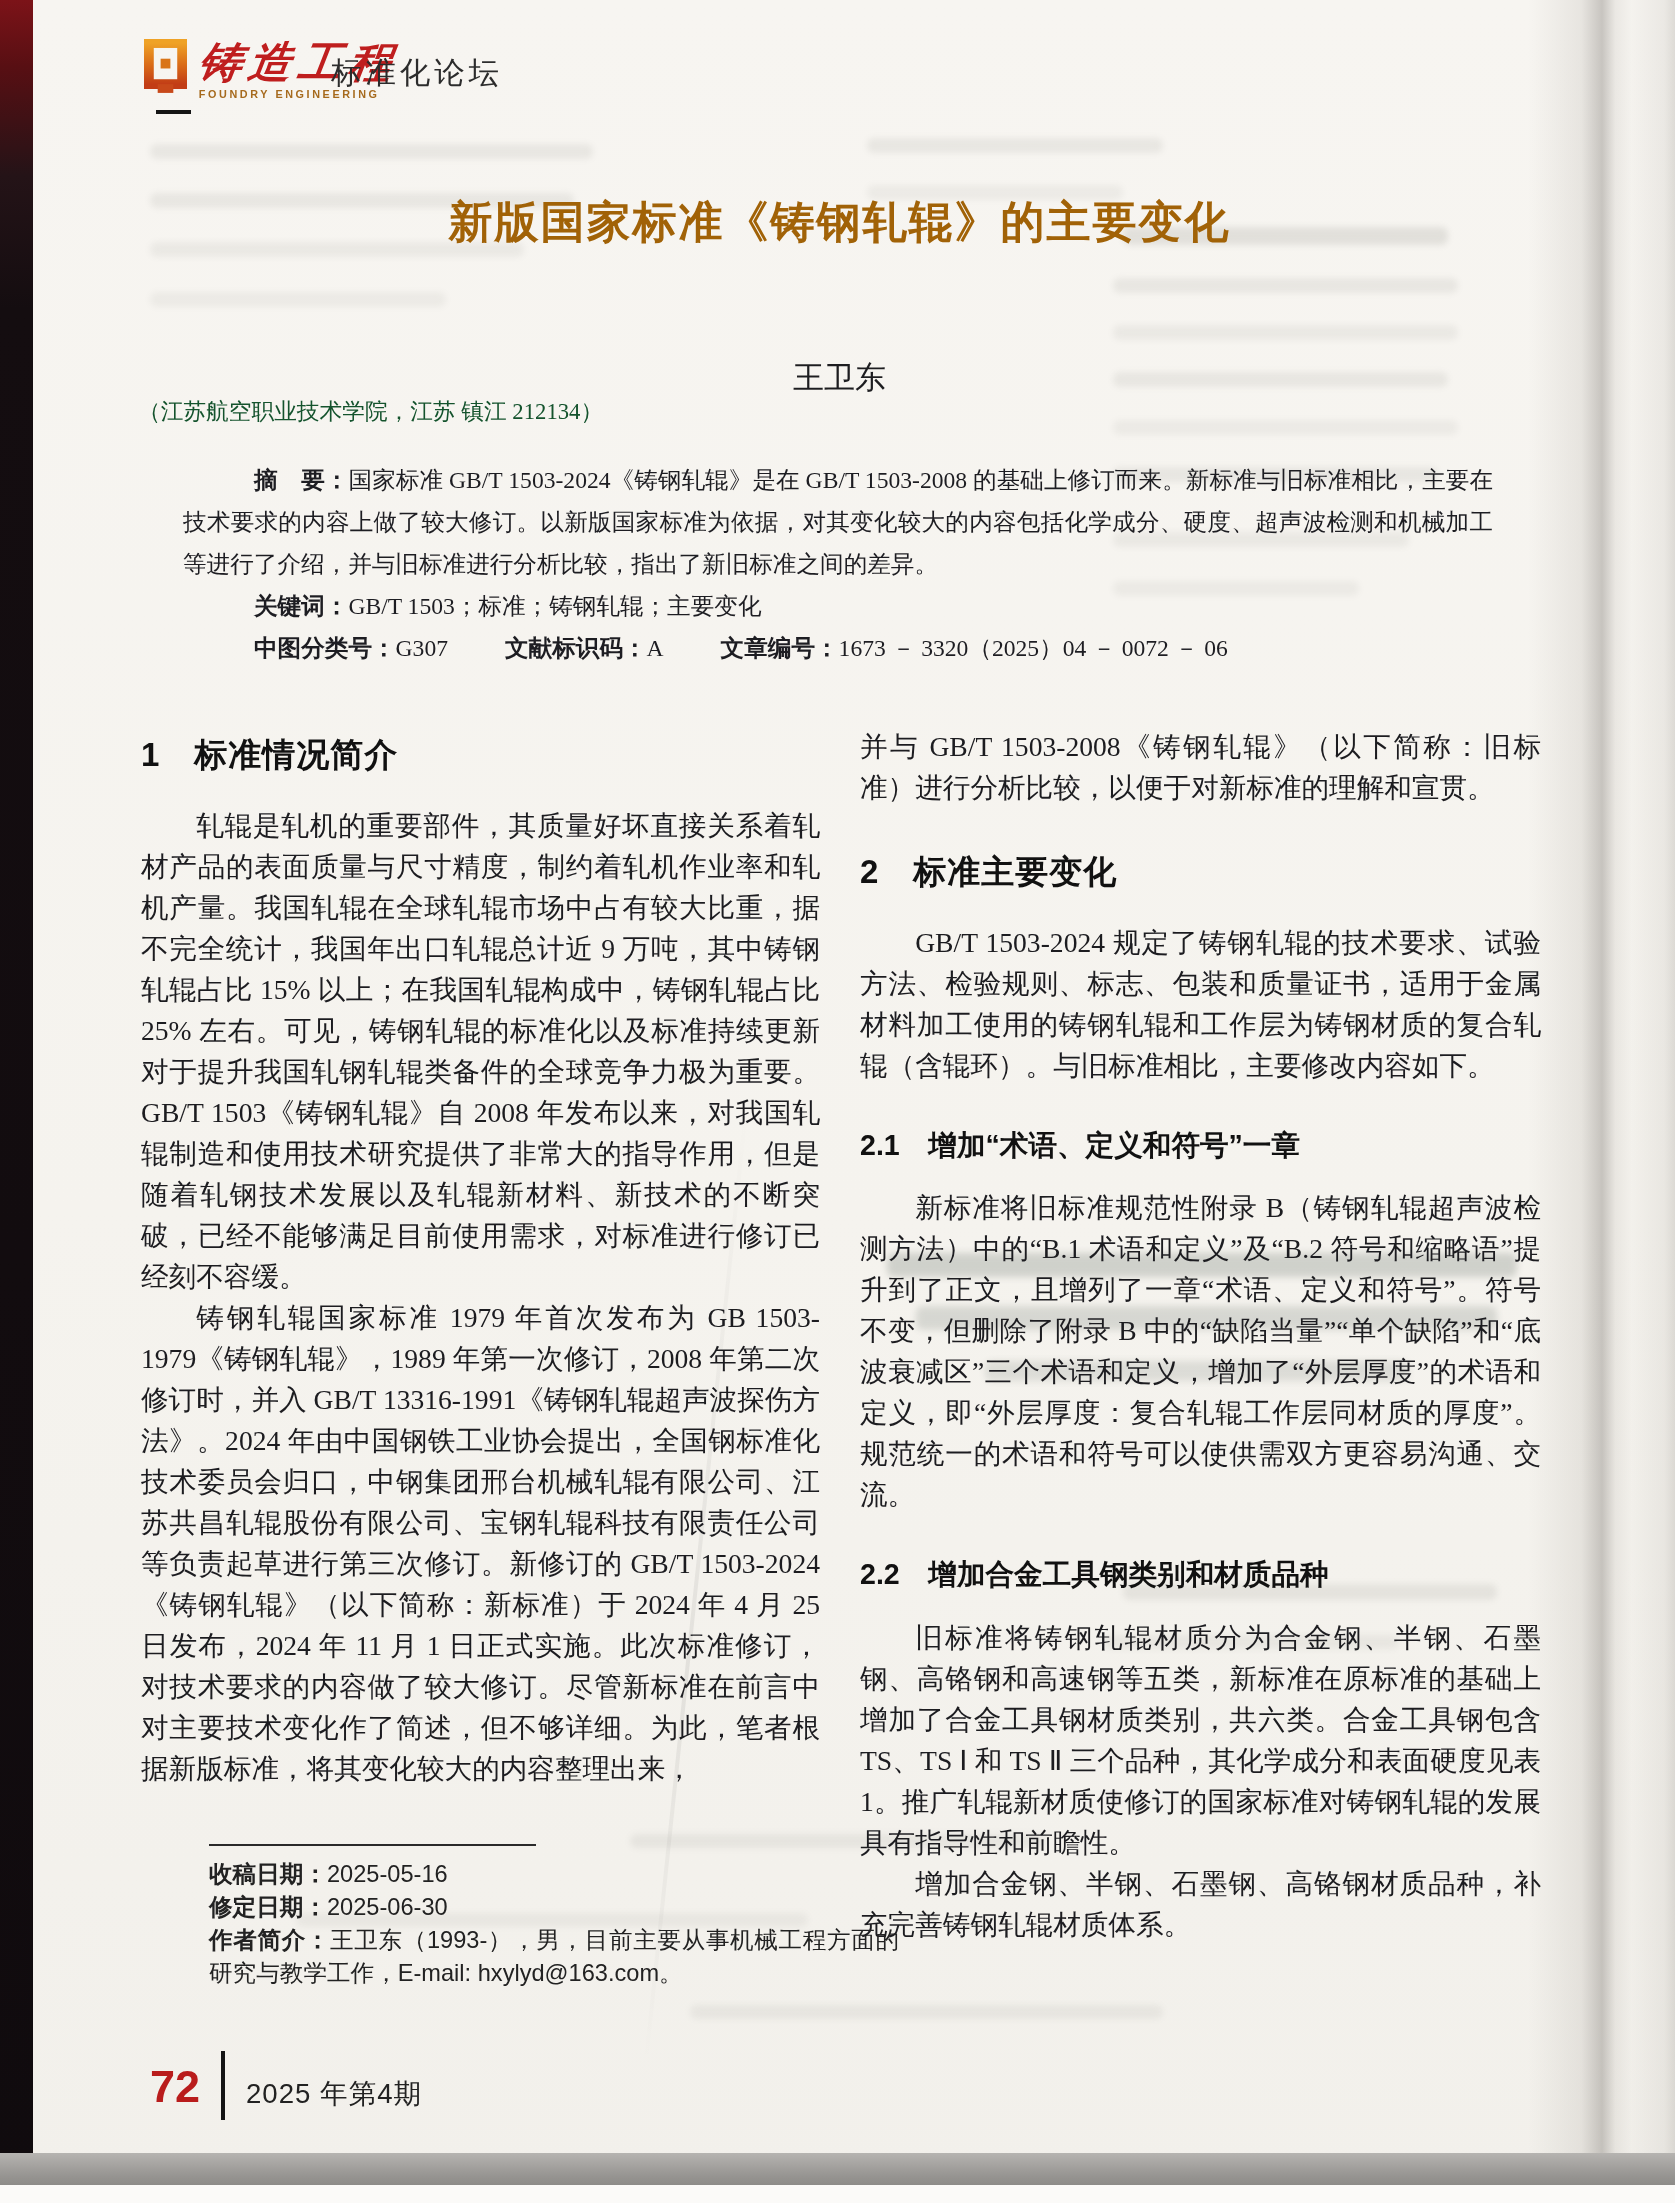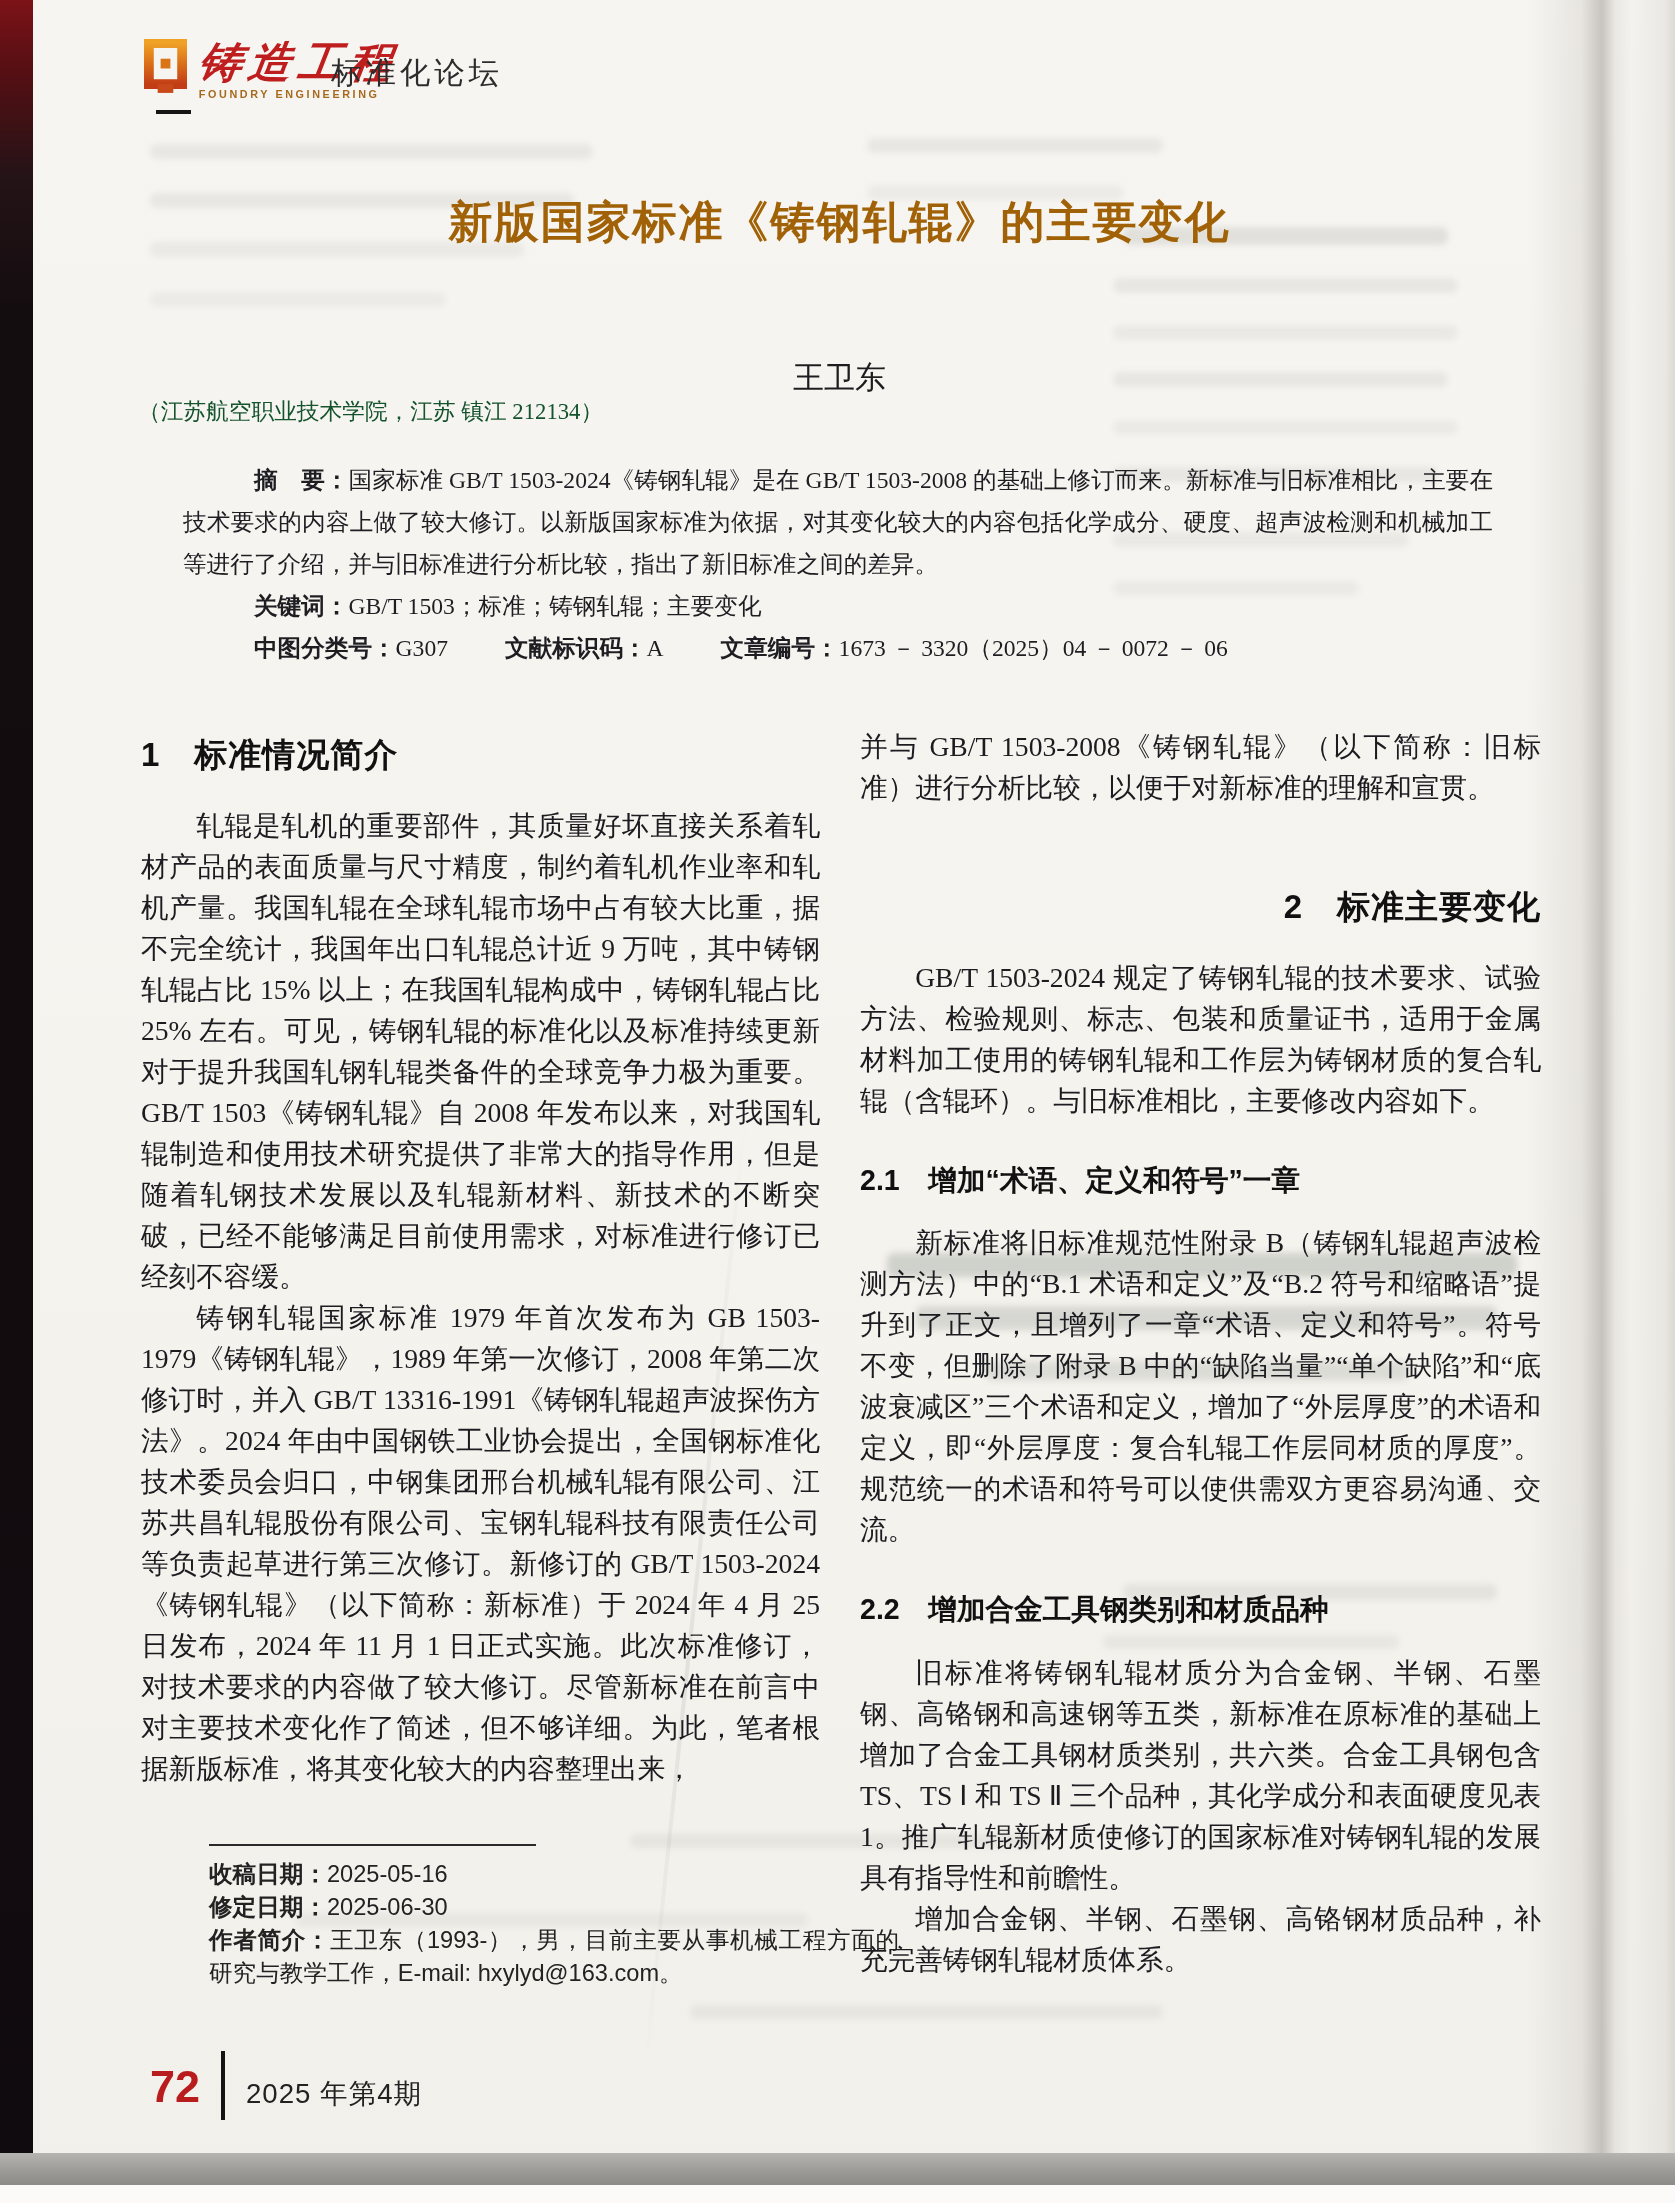--- a/index.html
+++ b/index.html
@@ -48,21 +48,21 @@
   
   .col { position:absolute; font-size:27.6px; line-height:41px; text-align:justify; color:#1c1c20; }
   .col p { margin:0; text-indent:2em; }
   .col p.noindent { text-indent:0; }
   .col-left  { left:141px; top:734px; width:679px; }
   .col-right { left:860px; top:701px; width:681px; }
   h2.sec { font-family:"Liberation Sans", sans-serif; font-weight:bold; font-size:33px;
     margin:0 0 29.6px 0; color:#111; letter-spacing:1px; text-align:left; }
   h3.subsec { font-family:"Liberation Sans", sans-serif; font-weight:bold; font-size:28.6px;
     margin:39px 0 21.7px 0; color:#111; text-align:left; }
-  .col-right h2.sec { margin-top:78px;text-align:right; }
+  .col-right h2.sec { margin-top:43px; }
   .col-right p.cont { margin-top:25px; }
   
   .fn-rule { position:absolute; left:209px; top:1844px; width:327px; height:2px; background:#2a2a2a; }
   .footnote { position:absolute; left:209px; top:1858px; width:690px;
     font-family:"Liberation Sans", sans-serif; font-size:23.6px; line-height:33px; color:#222; text-align:justify; }
   .footnote p { margin:0; }
   .fn-label { font-weight:bold; }
   
   .page-num { position:absolute; left:150px; top:2061px; font-family:"Liberation Sans", sans-serif;
     font-weight:bold; font-size:45px; color:#b91c1c; }

